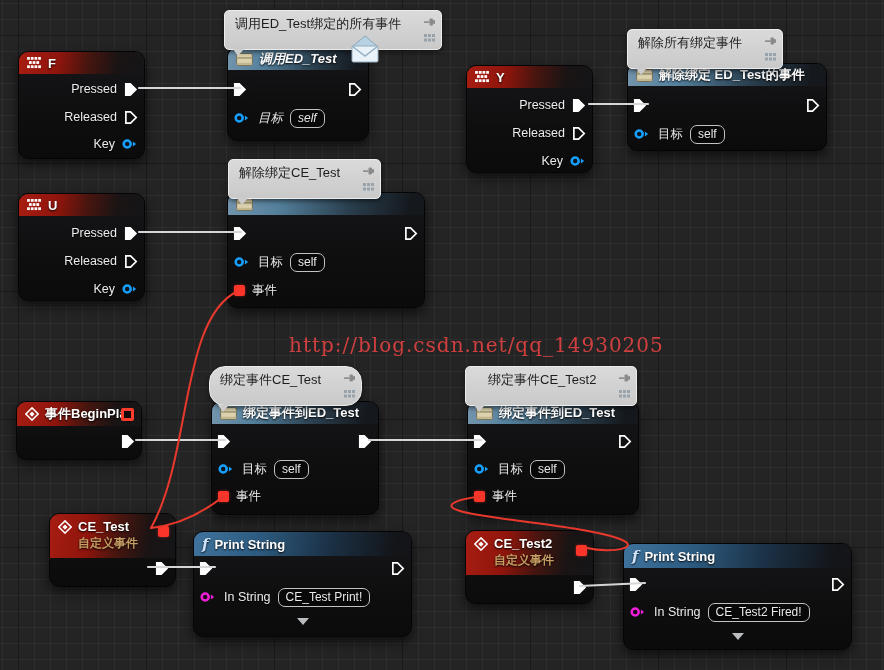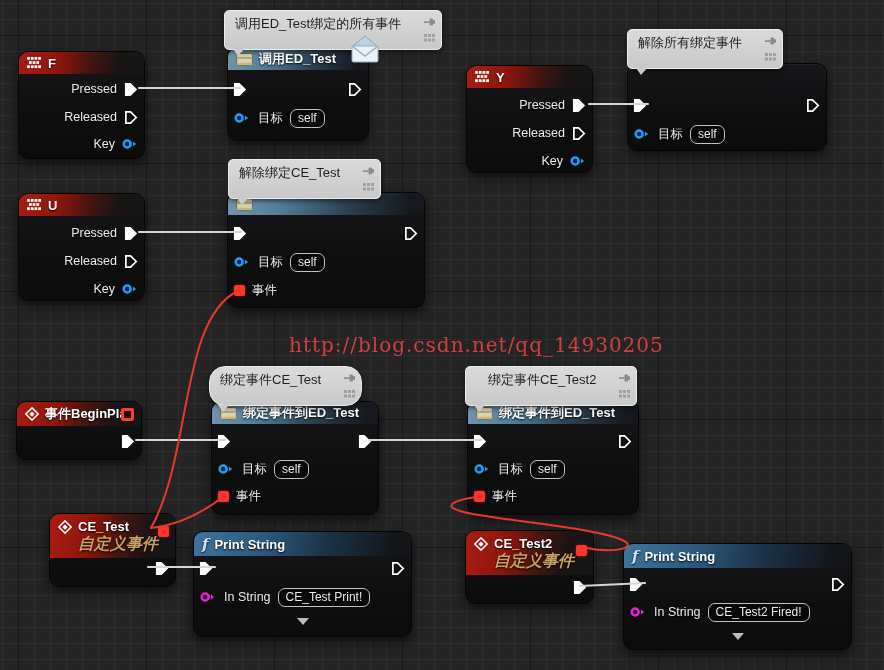--- a/index.html
+++ b/index.html
@@ -29,21 +29,21 @@
   .hdr{
     display:flex;align-items:center;gap:6px;height:22px;padding:0 8px;
     border-radius:9px 9px 0 0;color:#fff;font-size:13px;font-weight:bold;
     text-shadow:0 1px 2px #000;white-space:nowrap;
   }
   .hdr-red{background:linear-gradient(100deg,#a81d12 0%,#8e150c 32%,#47150f 55%,#1a1414 78%,#151517 100%);}
   .hdr-disp{background:linear-gradient(100deg,#7495ae 0%,#54809c 26%,#2a3f4e 62%,#15191e 92%);}
   .hdr-fn{background:linear-gradient(100deg,#3f739d 0%,#2d5b80 30%,#1b3146 62%,#131519 92%);}
   .hdr-ce{height:40px;align-items:flex-start;padding-top:4px;}
   .ce-lines{display:flex;flex-direction:column;line-height:17px;}
-  .ce-sub{font-size:16px;font-weight:bold;color:#c79e63;font-style:italic;}
+  .ce-sub{font-size:12px;font-weight:bold;color:#c79e63;}
   .row{position:absolute;left:0;right:0;height:28px;display:flex;align-items:center;
        color:#ececec;font-size:12.5px;text-shadow:0 1px 1px #000;white-space:nowrap;}
   .row-right{justify-content:flex-end;gap:7px;padding-right:5px;}
   .row-io{justify-content:space-between;padding:0 5px;}
   .row-left{gap:7px;padding-left:6px;}
   .pin{display:inline-flex;align-items:center;}
   .sq{width:11px;height:11px;border-radius:2px;background:#fb352a;box-shadow:0 0 3px rgba(251,53,42,.5);}
   .sq-hollow{position:absolute;width:7px;height:7px;border:3px solid #fc3d2d;border-radius:2px;background:#120a09;}
   .valbox{background:rgba(5,5,5,.55);border:1px solid #c2c2c2;border-radius:7px;
           padding:1px 7px 2px;color:#e8e8e8;font-size:12px;}
@@ -112,21 +112,21 @@
     <span>Key</span>
     <span class="pin">
         <svg width="17" height="12" viewBox="0 0 18 12">
           <circle cx="5.5" cy="6" r="3.7" fill="#0a1420" stroke="#18a0ff" stroke-width="2.7"></circle>
           <path d="M11.5 3.4 L15 6 L11.5 8.6 Z" fill="#18a0ff"></path>
         </svg>
       </span>
   </div>
 </div>
 
-<div class="node" style="left:227px;top:47px;width:140px;height:92px;">
+<div class="node" style="left:227px;top:47px;width:140px;height:92px;font-style:italic;">
   <div class="hdr hdr-disp">
     <span class="pin">
       <svg width="17" height="13" viewBox="0 0 18 14">
           <rect x="0.5" y="0.5" width="17" height="13" rx="2" fill="#dcd2ae" stroke="#6b6450"></rect>
           <rect x="0.5" y="4.4" width="17" height="1.8" fill="#a79d77"></rect>
           <rect x="0.5" y="10.5" width="17" height="2.6" fill="#b6ab82" opacity="0.7"></rect>
         </svg>
     </span>
     <span>调用ED_Test</span>
   </div>
@@ -204,20 +204,30 @@
     <span class="pin">
         <svg width="17" height="12" viewBox="0 0 18 12">
           <circle cx="5.5" cy="6" r="3.7" fill="#0a1420" stroke="#18a0ff" stroke-width="2.7"></circle>
           <path d="M11.5 3.4 L15 6 L11.5 8.6 Z" fill="#18a0ff"></path>
         </svg>
       </span>
   </div>
 </div>
 
 <div class="node" style="left:627px;top:63px;width:198px;height:86px;">
+  <div class="hdr hdr-disp">
+    <span class="pin">
+      <svg width="17" height="13" viewBox="0 0 18 14">
+          <rect x="0.5" y="0.5" width="17" height="13" rx="2" fill="#dcd2ae" stroke="#6b6450"></rect>
+          <rect x="0.5" y="4.4" width="17" height="1.8" fill="#a79d77"></rect>
+          <rect x="0.5" y="10.5" width="17" height="2.6" fill="#b6ab82" opacity="0.7"></rect>
+        </svg>
+    </span>
+    <span>解除绑定 ED_Test的事件</span>
+  </div>
   <div class="row row-io" style="top:27px;">
     <span class="pin">
         <svg width="15" height="15" viewBox="0 0 16 16">
           <path d="M1 1 H7 L14 8 L7 15 H1 Z" fill="#fff"></path>
         </svg>
       </span>
     <span class="pin">
         <svg width="15" height="15" viewBox="0 0 16 16">
           <path d="M2 2 H7 L13 8 L7 14 H2 Z" fill="none" stroke="#fff" stroke-width="1.8"></path>
         </svg>

